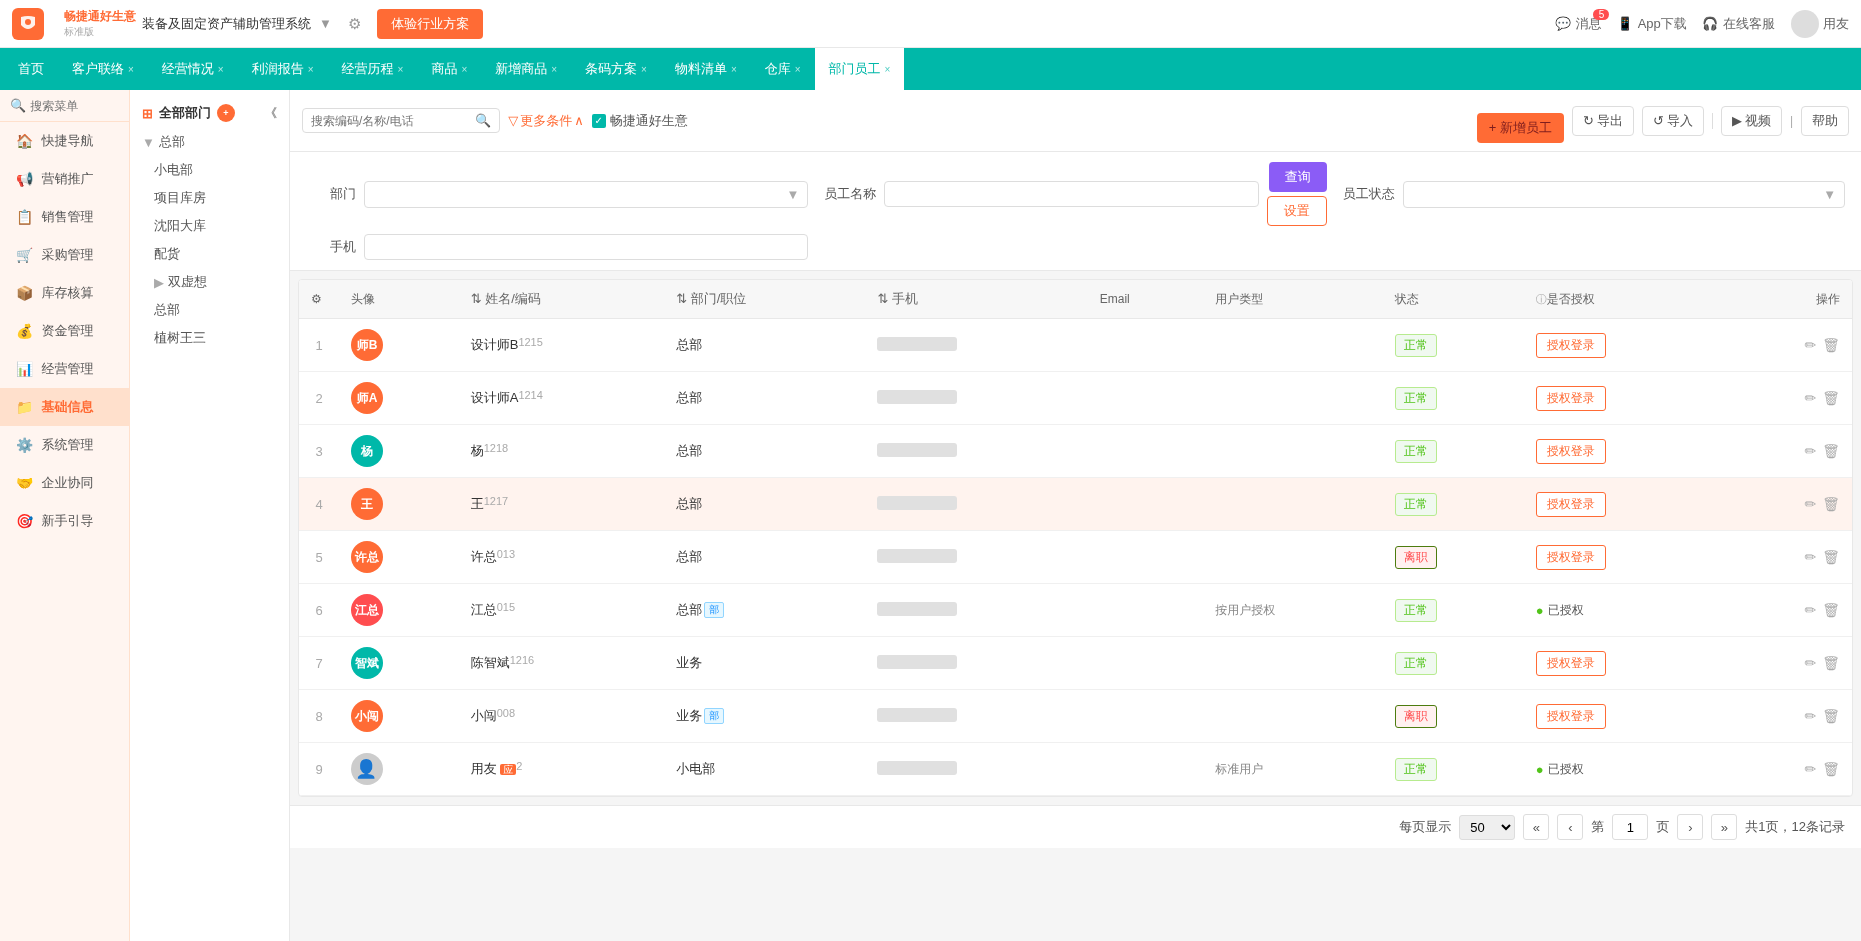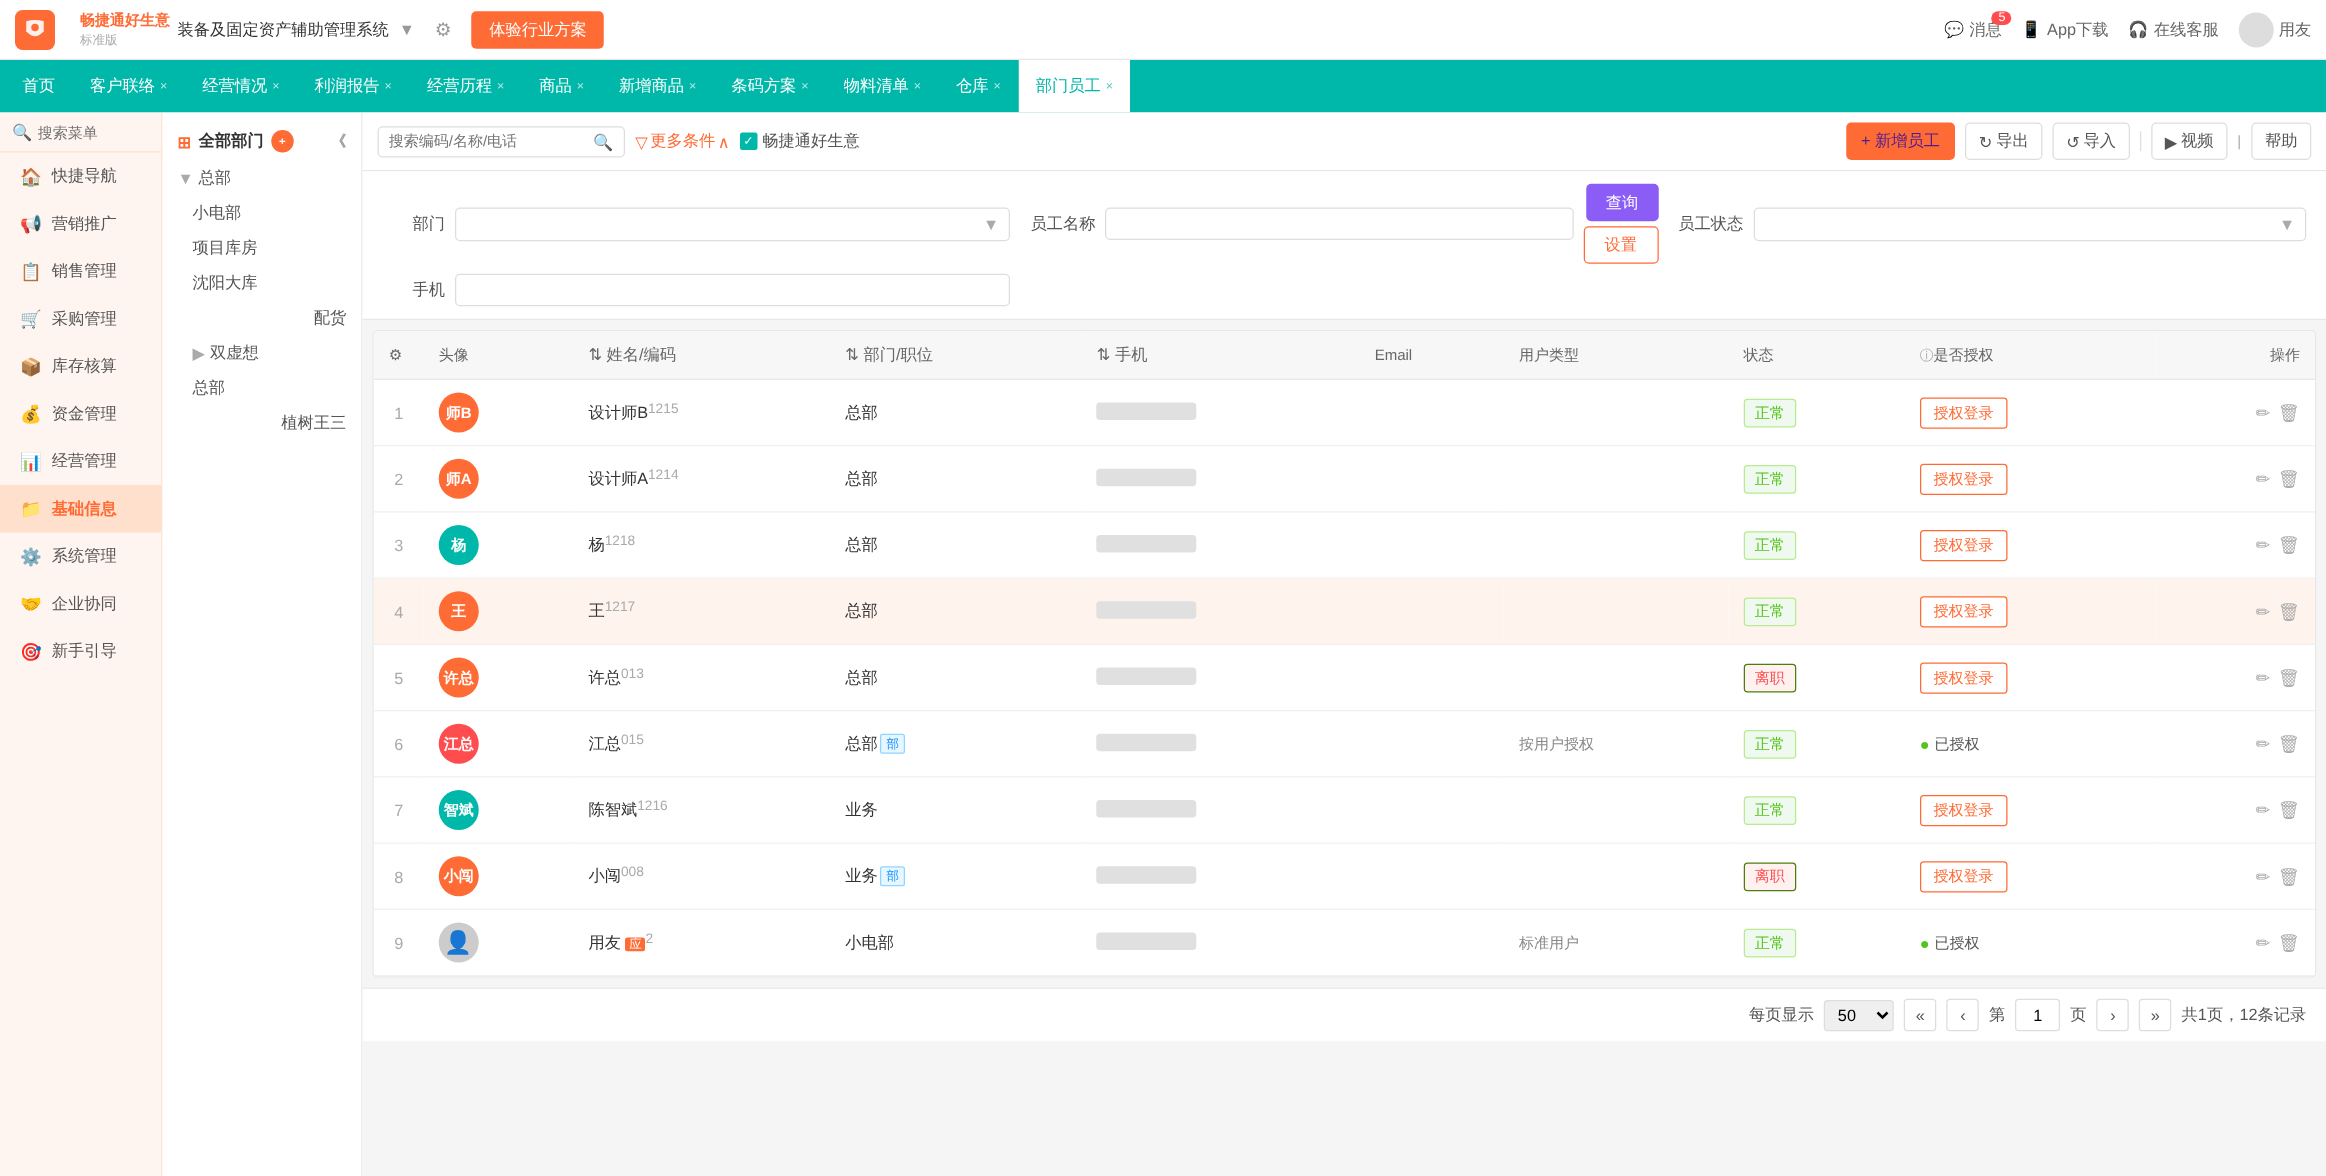--- a/index.html
+++ b/index.html
@@ -39,21 +39,21 @@
     .content-area { flex: 1; overflow-y: auto; padding: 0; background: #f5f5f5; }
 
     
     .toolbar { background: #fff; padding: 8px 12px; display: flex; align-items: center; gap: 8px; border-bottom: 1px solid #e8e8e8; }
     .search-box { display: flex; align-items: center; border: 1px solid #ddd; border-radius: 4px; padding: 4px 8px; gap: 4px; background: #fff; }
     .search-box input { border: none; outline: none; font-size: 12px; width: 160px; }
     .more-filters { color: #ff6b35; cursor: pointer; display: flex; align-items: center; gap: 2px; font-size: 12px; }
     .show-resigned { display: flex; align-items: center; gap: 4px; color: #555; font-size: 12px; cursor: pointer; }
     .checkbox-checked { width: 14px; height: 14px; background: #00b8a9; border-radius: 2px; display: flex; align-items: center; justify-content: center; color: #fff; font-size: 10px; }
     .toolbar-right { margin-left: auto; display: flex; align-items: center; gap: 8px; }
-    .btn-add { background: #ff6b35; color: #4c1d95; border: none; padding: 6px 12px; border-radius: 4px; cursor: pointer; font-size: 13px; display: flex; align-items: center; gap: 4px; }
+    .btn-add { background: #ff6b35; color: #7f1d1d; border: none; padding: 6px 12px; border-radius: 4px; cursor: pointer; font-size: 13px; display: flex; align-items: center; gap: 4px; margin-top: 15px; }
     .btn-outline { background: #fff; color: #555; border: 1px solid #ddd; padding: 5px 10px; border-radius: 4px; cursor: pointer; font-size: 12px; display: flex; align-items: center; gap: 3px; }
     .divider-v { width: 1px; height: 16px; background: #ddd; }
 
     
     .filter-panel { background: #fff; padding: 10px 16px; border-bottom: 1px solid #e8e8e8; display: grid; grid-template-columns: 1fr 1fr 1fr; gap: 8px 16px; }
     .filter-row { display: flex; align-items: center; gap: 8px; }
     .filter-label { color: #555; font-size: 13px; min-width: 50px; text-align: right; }
     .filter-input { flex: 1; border: 1px solid #ddd; border-radius: 4px; padding: 5px 8px; font-size: 12px; outline: none; }
     .filter-select { flex: 1; border: 1px solid #ddd; border-radius: 4px; padding: 5px 8px; font-size: 12px; outline: none; background: #fff; display: flex; align-items: center; justify-content: space-between; cursor: pointer; }
     .btn-query { background: #8b5cf6; color: #fff; border: none; padding: 6px 16px; border-radius: 4px; cursor: pointer; }
@@ -222,31 +222,31 @@
     </div>
     <div class="tree-node" style="padding-left:24px;">
       <span>小电部</span>
     </div>
     <div class="tree-node" style="padding-left:24px;">
       <span>项目库房</span>
     </div>
     <div class="tree-node" style="padding-left:24px;">
       <span>沈阳大库</span>
     </div>
-    <div class="tree-node" style="padding-left:24px;justify-content:flex-end;">
+    <div class="tree-node" style="padding-left:24px;">
       <span>配货</span>
     </div>
     <div class="tree-node" style="padding-left:24px;">
       <span style="color:#aaa;">▶</span>
       <span>双虚想</span>
     </div>
     <div class="tree-node" style="padding-left:24px;">
       <span>总部</span>
     </div>
-    <div class="tree-node" style="padding-left:24px;justify-content:flex-end;">
+    <div class="tree-node" style="padding-left:24px;">
       <span>植树王三</span>
     </div>
   </div>
 
   <div class="content-area">
 
     <div class="toolbar">
       <div class="search-box">
         <input type="text" placeholder="搜索编码/名称/电话" style="border: none; outline: none; font-size: 12px; width: 160px;">
         <span style="color:#aaa;cursor:pointer;">🔍</span>

